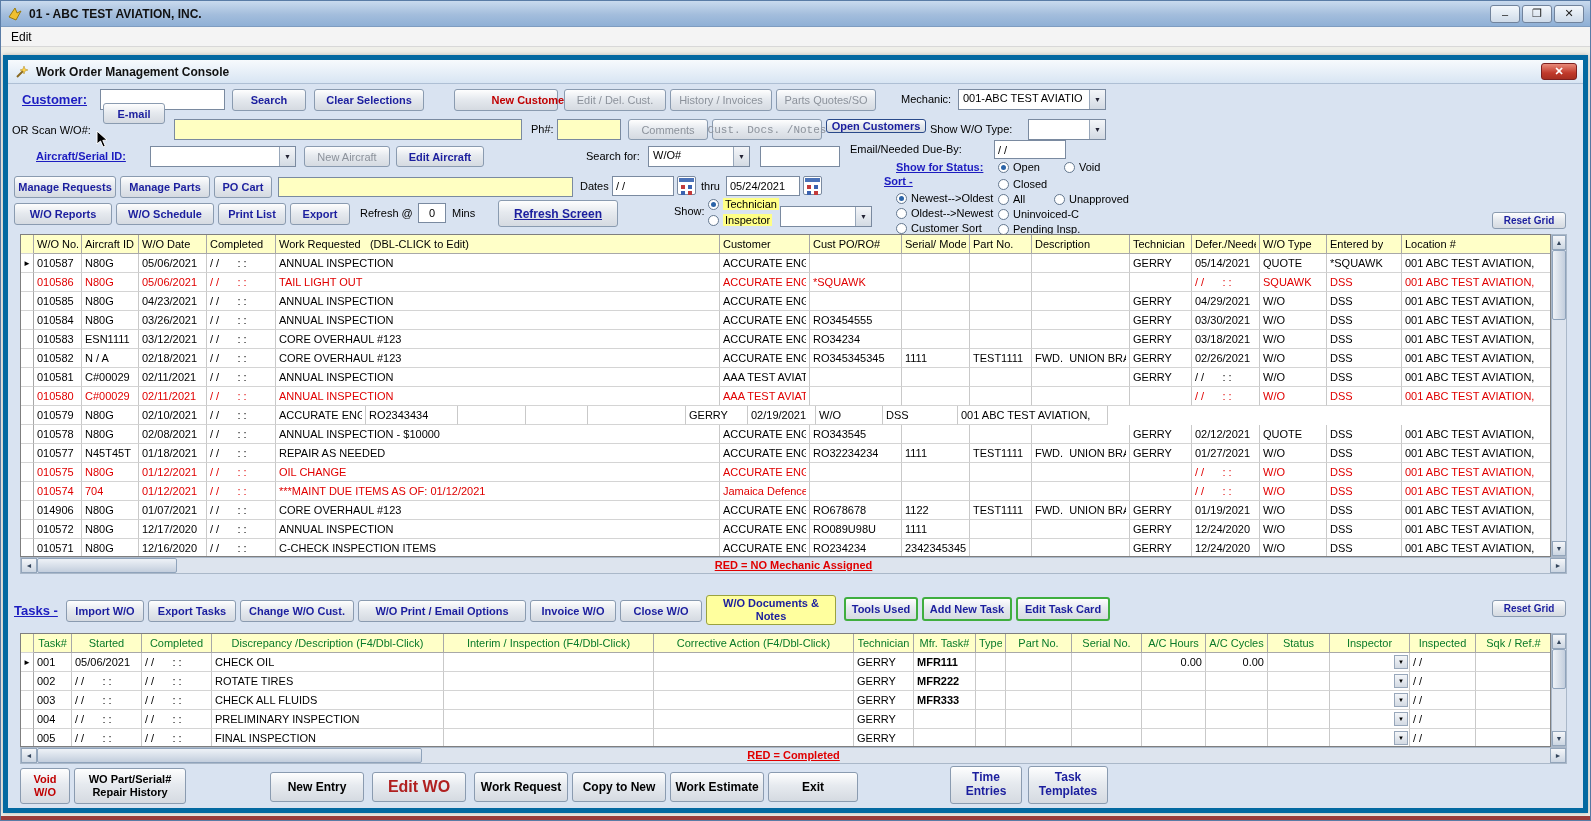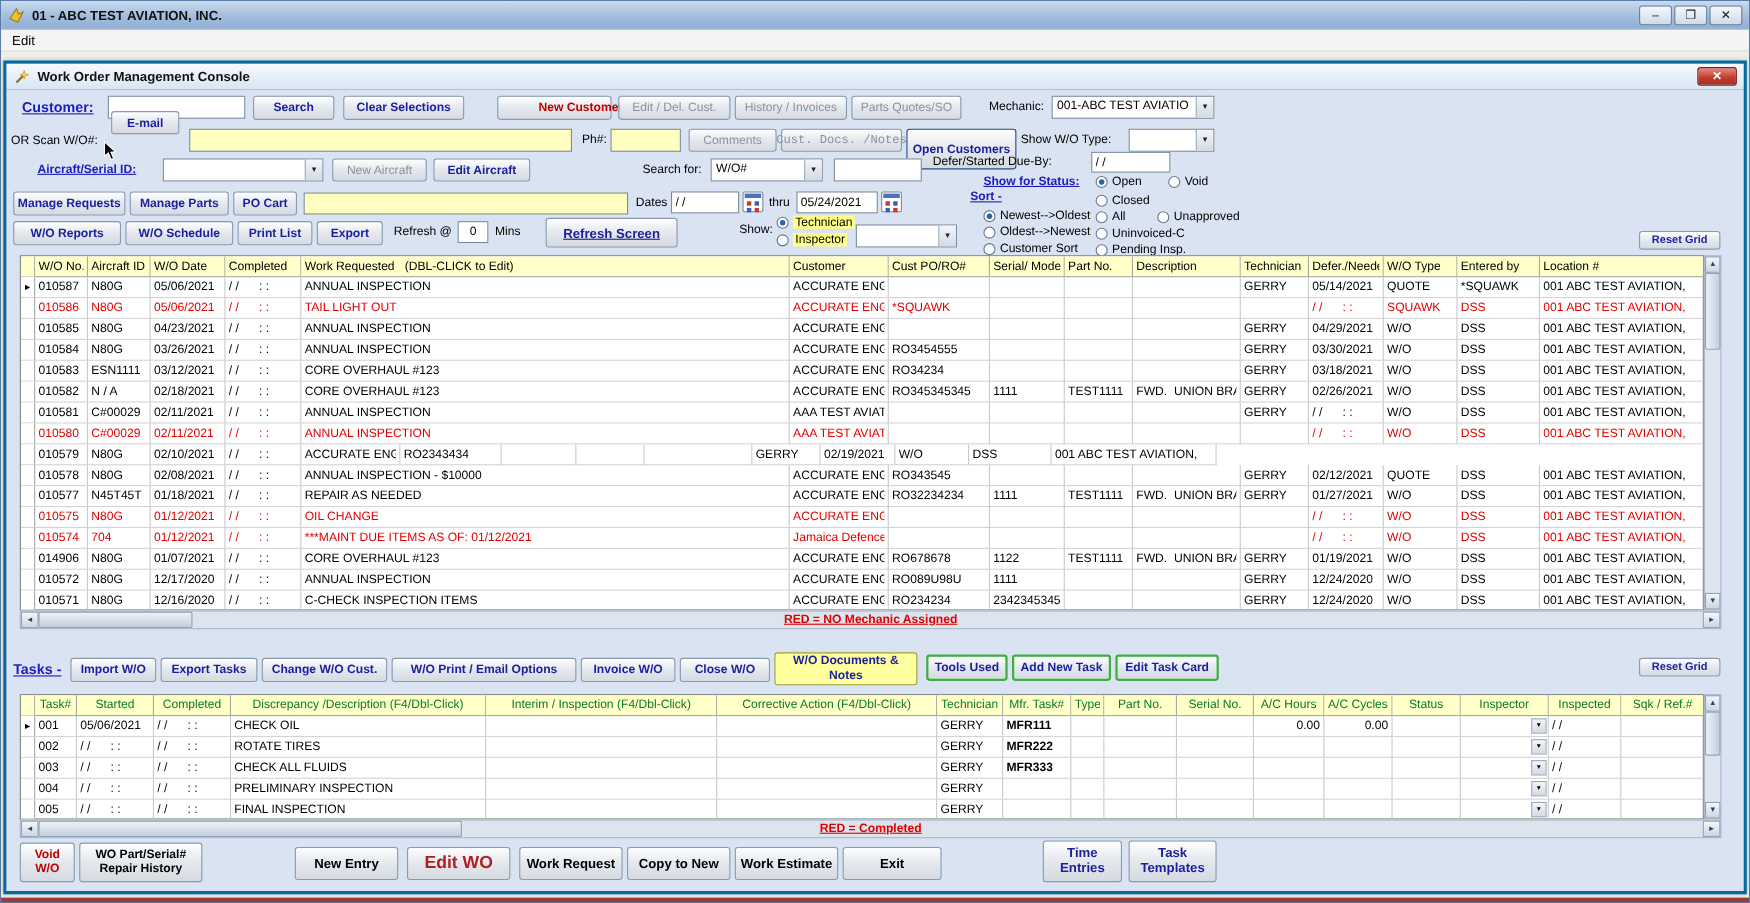--- a/index.html
+++ b/index.html
@@ -11,21 +11,21 @@
   .titlebar .title { font-size:12px; font-weight:bold; color:#111; margin-left:6px; flex:1; }
   .winbtns { display:flex; gap:2px; }
   .winbtn { width:30px; height:18px; border:1px solid #71839c; border-radius:3px;
     background:linear-gradient(#f4f8fc,#cfdbe9); display:flex; align-items:center; justify-content:center;
     font-size:11px; color:#222; cursor:default; }
   .menubar { position:absolute; left:0; top:26px; right:0; height:20px; background:#f4f4f4; border-bottom:1px solid #d8d8d8; display:flex; align-items:center; }
   .menu-item { padding:2px 10px; font-size:12px; color:#000; }
   .workspace { position:absolute; left:0; top:46px; right:0; bottom:4px; background:#efefe9; }
   .bottom-edge { position:absolute; left:0; right:0; bottom:0; height:4px; background:#9a3c3c; }
 
-  .console { position:absolute; left:2px; top:8px; width:1585px; height:758px; border:3px solid #0369a1; background:#d9e3f1; box-shadow:0 0 4px rgba(0,0,0,.25); }
+  .console { position:absolute; left:2px; top:8px; width:1585px; height:758px; border:5px solid #0369a1; background:#d9e3f1; box-shadow:0 0 4px rgba(0,0,0,.25); }
   .c-titlebar { position:absolute; left:0; top:0; right:0; height:24px;
     background:linear-gradient(#f7fafd,#d8e5f3); border-bottom:1px solid #aebfd4; display:flex; align-items:center; padding:0 6px; }
   .c-titlebar .ctitle { font-size:12px; font-weight:bold; color:#111; margin-left:6px; flex:1; }
   .c-close { width:36px; height:17px; border:1px solid #7c2020; border-radius:3px;
     background:linear-gradient(#e88a7a,#c0392b 60%,#a72f22); color:#fff; font-size:11px; font-weight:bold;
     display:flex; align-items:center; justify-content:center; }
   .c-body { position:absolute; left:0; top:24px; right:0; bottom:0; background:#d9e3f1; overflow:hidden; }
 
   .lbl { position:absolute; color:#000; font-size:11px; white-space:nowrap; }
   .bluelink { position:absolute; color:#1c1cc0; text-decoration:underline; font-weight:bold; white-space:nowrap; }
@@ -128,41 +128,41 @@
         <span class="lbl" style="left:4px;top:40px;">OR Scan W/O#:</span>
         <svg class="cursor-icon" style="left:88px;top:46px;" width="12" height="18" viewBox="0 0 12 18">
             <path d="M1 1 L1 14 L4.5 11 L7 17 L9.3 16 L6.8 10.4 L11 10 Z" fill="#000" stroke="#fff" stroke-width="1"></path>
           </svg>
         <div class="btn" style="left:95px;top:19px;width:62px;height:21px;text-align:center;">E-mail</div>
         <input class="inp yellow" style="left: 166px; top: 35px; width: 348px; height: 21px;">
         <span class="lbl" style="left:523px;top:39px;">Ph#:</span>
         <input class="inp yellow" style="left: 549px; top: 35px; width: 64px; height: 21px;">
         <div class="btn dis" style="left:620px;top:35px;width:80px;height:21px;">Comments</div>
         <div class="btn dis" style="left:704px;top:35px;width:110px;height:21px;font-family:Liberation Mono, monospace;">Cust. Docs. /Notes</div>
-        <div class="btn" style="left:818px;top:35px;width:100px;height:37px;border-color:#2a4a8a;">Open Customers</div>
+        <div class="btn" style="left:818px;top:35px;width:100px;height:14px;border-color:#2a4a8a;">Open Customers</div>
         <span class="lbl" style="left:922px;top:39px;">Show W/O Type:</span>
         <div class="combo" style="left:1020px;top:35px;width:78px;height:21px;">
           <span></span>
           <span class="arr">▼</span>
         </div>
 
         <span class="bluelink" style="left:28px;top:66px;">Aircraft/Serial ID:</span>
         <div class="combo" style="left:142px;top:62px;width:146px;height:21px;">
           <span></span>
           <span class="arr">▼</span>
         </div>
         <div class="btn dis" style="left:296px;top:62px;width:86px;height:21px;">New Aircraft</div>
         <div class="btn" style="left:388px;top:62px;width:88px;height:21px;">Edit Aircraft</div>
         <span class="lbl" style="left:578px;top:66px;">Search for:</span>
         <div class="combo" style="left:640px;top:62px;width:102px;height:21px;">
           <span>W/O#</span>
           <span class="arr">▼</span>
         </div>
         <input class="inp" style="left: 752px; top: 62px; width: 80px; height: 21px;">
-        <span class="lbl" style="left:842px;top:59px;">Defer/Started Due-By:</span>
+        <span class="lbl" style="left:842px;top:59px;">Email/Needed Due-By:</span>
         <input class="inp" style="left: 986px; top: 56px; width: 72px; height: 19px;" value="/ /">
         <span class="bluelink" style="left:888px;top:77px;">Show for Status:</span>
         <span class="radio" style="left:990px;top:77px;">
             <span class="rb sel"></span>
             <span class="rlabel">Open</span>
           </span>
         <span class="radio" style="left:1056px;top:77px;">
             <span class="rb"></span>
             <span class="rlabel">Void</span>
           </span>

